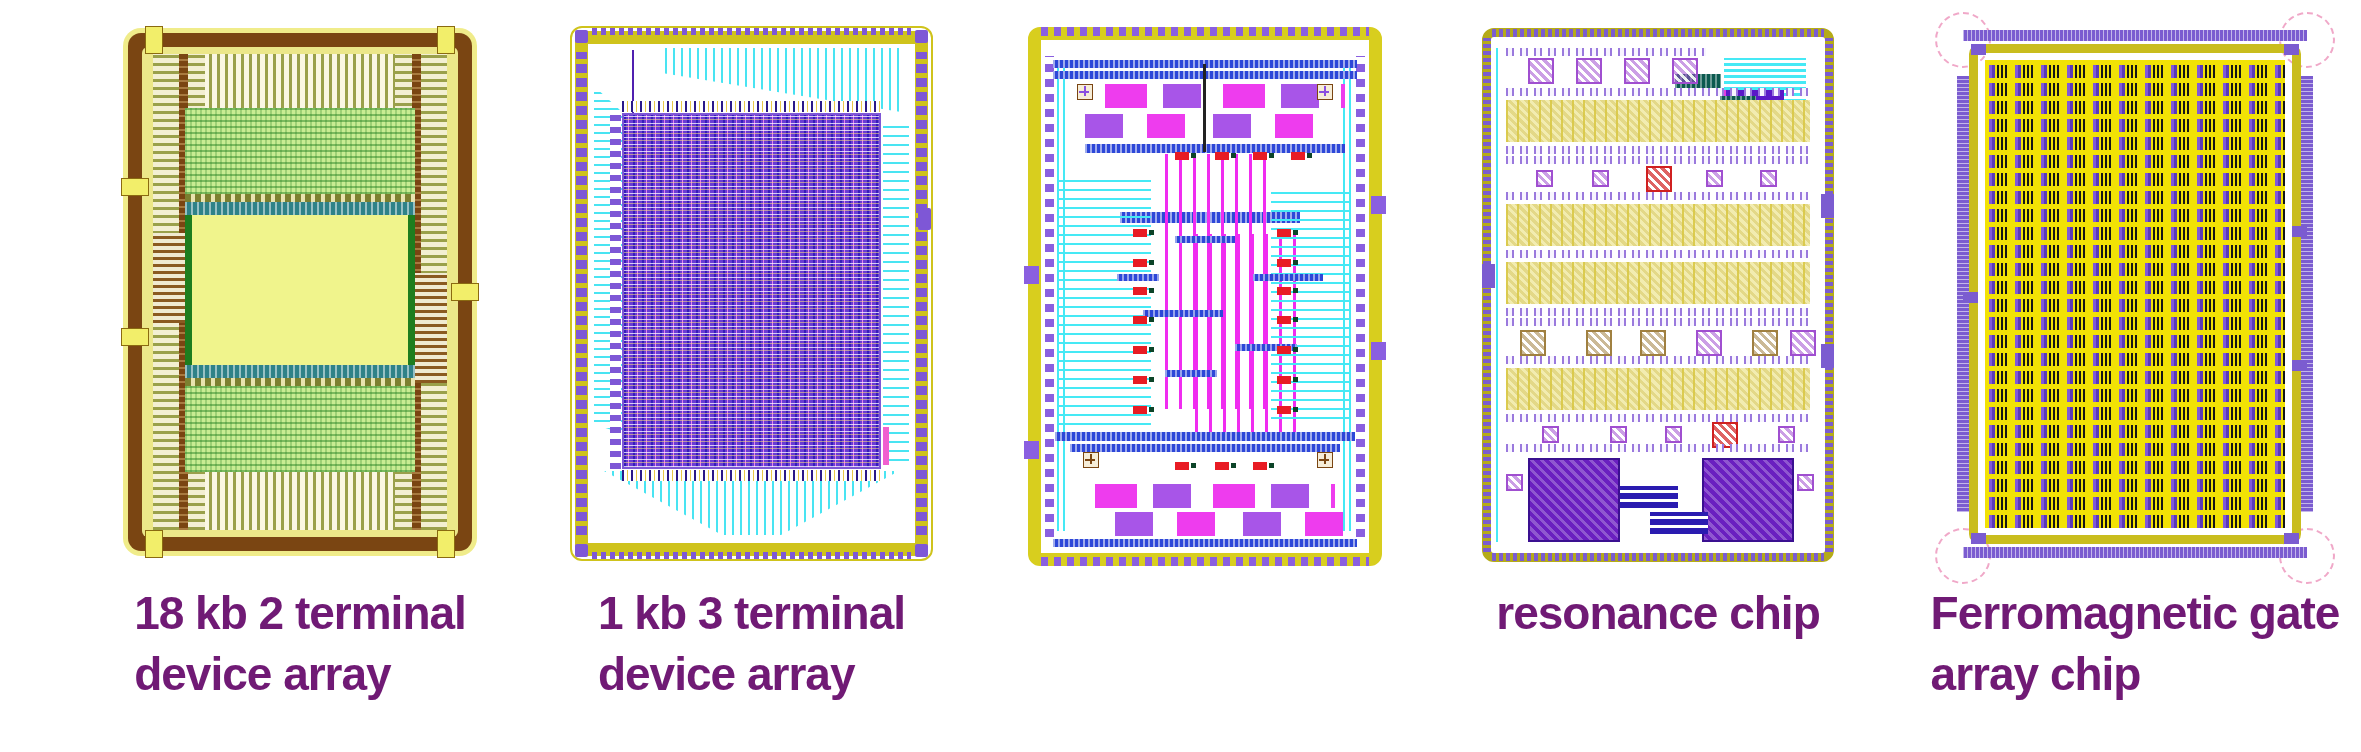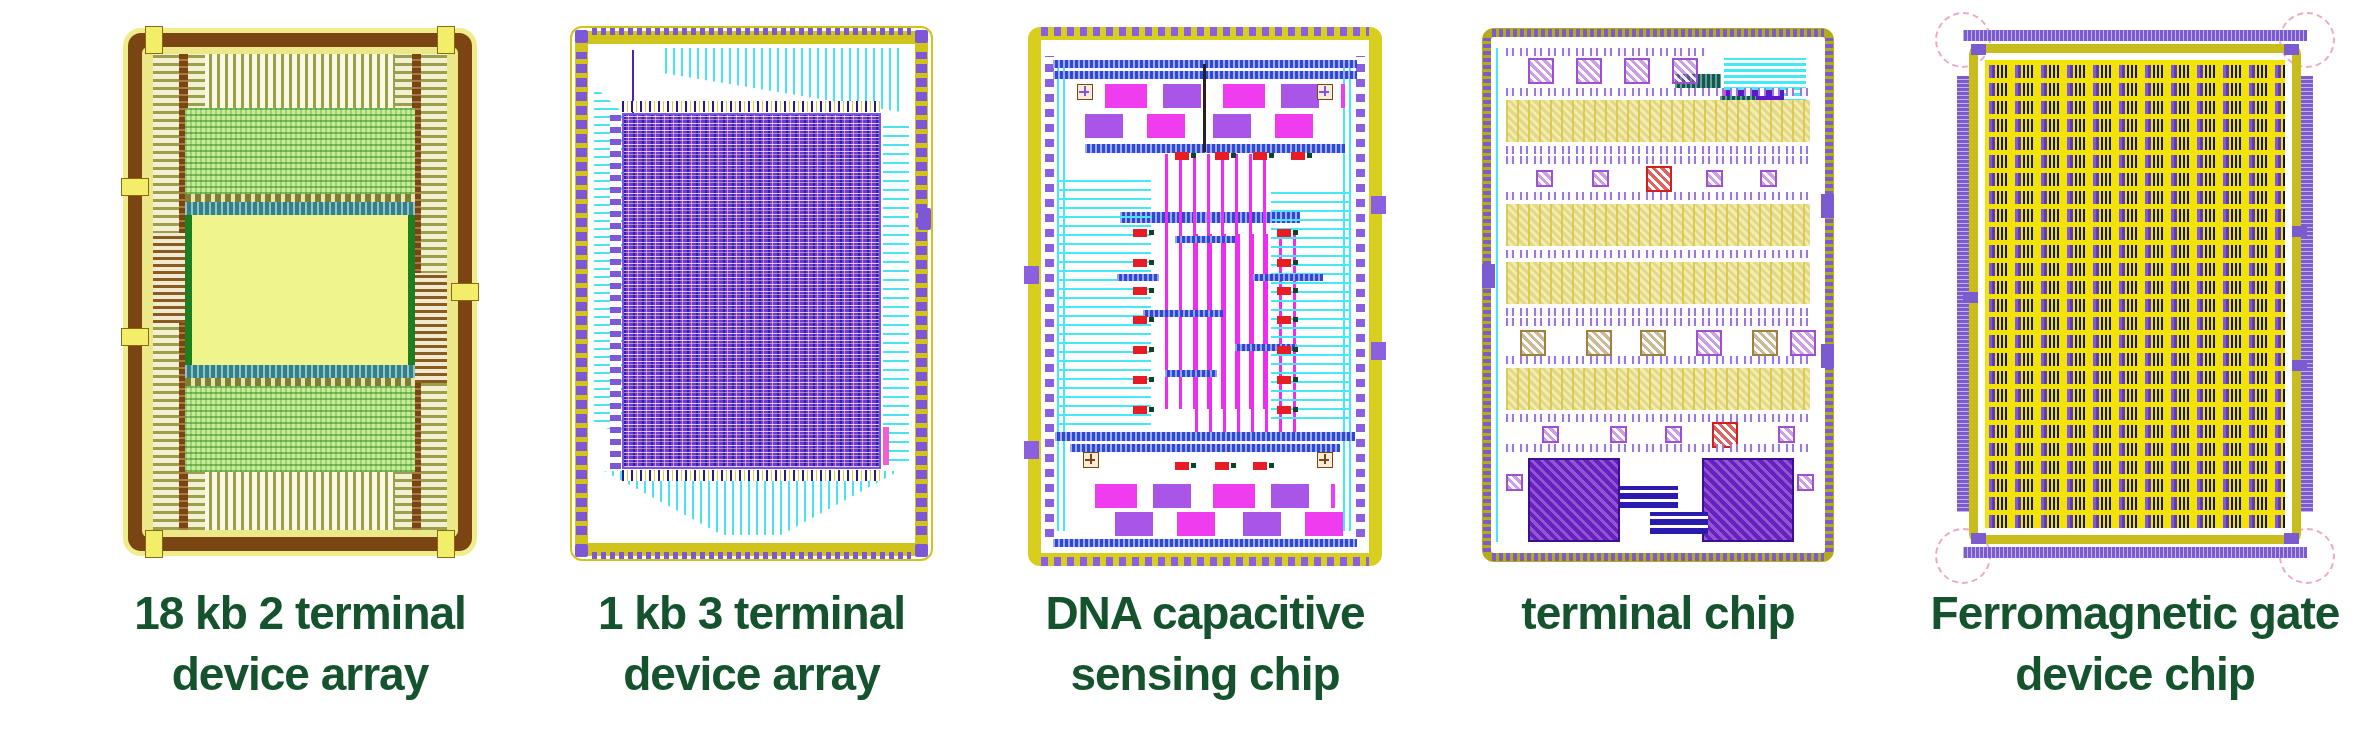--- a/index.html
+++ b/index.html
@@ -1,21 +1,21 @@
 <!DOCTYPE html>
 <html><head>
 <meta charset="utf-8">
 <style>
   html,body{margin:0;padding:0;background:#fff;}
   #canvas{position:relative;width:2361px;height:752px;background:#ffffff;overflow:hidden;
           font-family:"Liberation Sans",sans-serif;}
   .fig{position:absolute;top:0;height:752px;}
   .chip{position:absolute;}
-  .cap{position:absolute;top:567px;left:50%;transform:translateX(-50%);text-align:center;
-       color:#14532d;font-weight:bold;font-size:46px;line-height:61px;letter-spacing:-1px;
+  .cap{position:absolute;top:567px;left:50%;transform:translateX(-50%);text-align:left;
+       color:#701a75;font-weight:bold;font-size:46px;line-height:61px;letter-spacing:-1px;
        white-space:nowrap;margin:0;}
   .capline{display:block;}
 
   
   .c1{background:#f0ec8a;border-radius:18px;}
   .c1-brown{position:absolute;inset:5px;background:#7a4512;border-radius:13px;}
   .c1-innerring{position:absolute;inset:19px;background:#ece789;border-radius:6px;}
   .c1-field{position:absolute;inset:26px 30px;background:#faf7e2;
     background-image:repeating-linear-gradient(90deg,#9aa04a 0 3px,rgba(0,0,0,0) 3px 8px);}
   .c1-side{position:absolute;top:0;bottom:0;width:52px;background:#f3efd2;
@@ -264,24 +264,20 @@
       <div class="c3-red" style="left:190px;top:438px;"></div>
       <div class="c3-red" style="left:228px;top:438px;"></div>
       <div class="c3-blocks" style="left:70px;right:50px;top:460px;"></div>
       <div class="c3-blocks alt" style="left:90px;right:35px;top:488px;"></div>
       <div class="c3-bus" style="left:28px;right:28px;top:515px;height:8px;"></div>
       <div class="c3-cross purple" style="left:52px;top:60px;"></div>
       <div class="c3-cross purple" style="right:52px;top:60px;"></div>
       <div class="c3-cross" style="left:58px;top:428px;"></div>
       <div class="c3-cross" style="right:52px;top:428px;"></div>
     </div>
-    <figcaption class="cap">
-      <span class="capline">DNA capacitive</span>
-      <span class="capline">sensing chip</span>
-    </figcaption>
   </figure>
 
   <figure class="fig" style="left:1440px;width:356px;">
     <div class="chip" style="left:0;top:10px;width:356px;height:538px;">
       <div class="c4-frame"></div>
       <div class="c4-padring-h" style="top:3px;"></div>
       <div class="c4-padring-h" style="bottom:3px;"></div>
       <div class="c4-padring-v" style="left:3px;"></div>
       <div class="c4-padring-v" style="right:3px;"></div>
       <div class="c4-tab" style="left:2px;top:238px;"></div>
@@ -330,21 +326,21 @@
         <div class="c4-padrow" style="top:398px;"></div>
         <div class="c4-bblock" style="left:28px;top:412px;"></div>
         <div class="c4-bblock" style="left:202px;top:412px;"></div>
         <div class="dev small" style="left:6px;top:428px;"></div>
         <div class="dev small" style="left:297px;top:428px;"></div>
         <div class="c4-bbars" style="left:120px;top:440px;"></div>
         <div class="c4-bbars" style="left:150px;top:466px;"></div>
       </div>
     </div>
     <figcaption class="cap">
-      <span class="capline">terminal chip</span>
+      <span class="capline">resonance chip</span>
     </figcaption>
   </figure>
 
   <figure class="fig" style="left:1917px;width:356px;">
     <div class="chip" style="left:0;top:14px;width:356px;height:528px;">
       <div class="c5-circ" style="left:-22px;top:-18px;"></div>
       <div class="c5-circ" style="right:-22px;top:-18px;"></div>
       <div class="c5-circ" style="left:-22px;bottom:-26px;"></div>
       <div class="c5-circ" style="right:-22px;bottom:-26px;"></div>
       <div class="c5-padstrip" style="top:0;"></div>
@@ -356,17 +352,17 @@
       <div class="c5-sq" style="left:14px;top:14px;"></div>
       <div class="c5-sq" style="right:14px;top:14px;"></div>
       <div class="c5-sq" style="left:14px;bottom:14px;"></div>
       <div class="c5-sq" style="right:14px;bottom:14px;"></div>
       <div class="c5-sq" style="right:6px;top:196px;"></div>
       <div class="c5-sq" style="right:6px;top:330px;"></div>
       <div class="c5-sq" style="left:6px;top:262px;"></div>
     </div>
     <figcaption class="cap">
       <span class="capline">Ferromagnetic gate</span>
-      <span class="capline">device chip</span>
+      <span class="capline">array chip</span>
     </figcaption>
   </figure>
 
 </div>
 
 </body></html>

